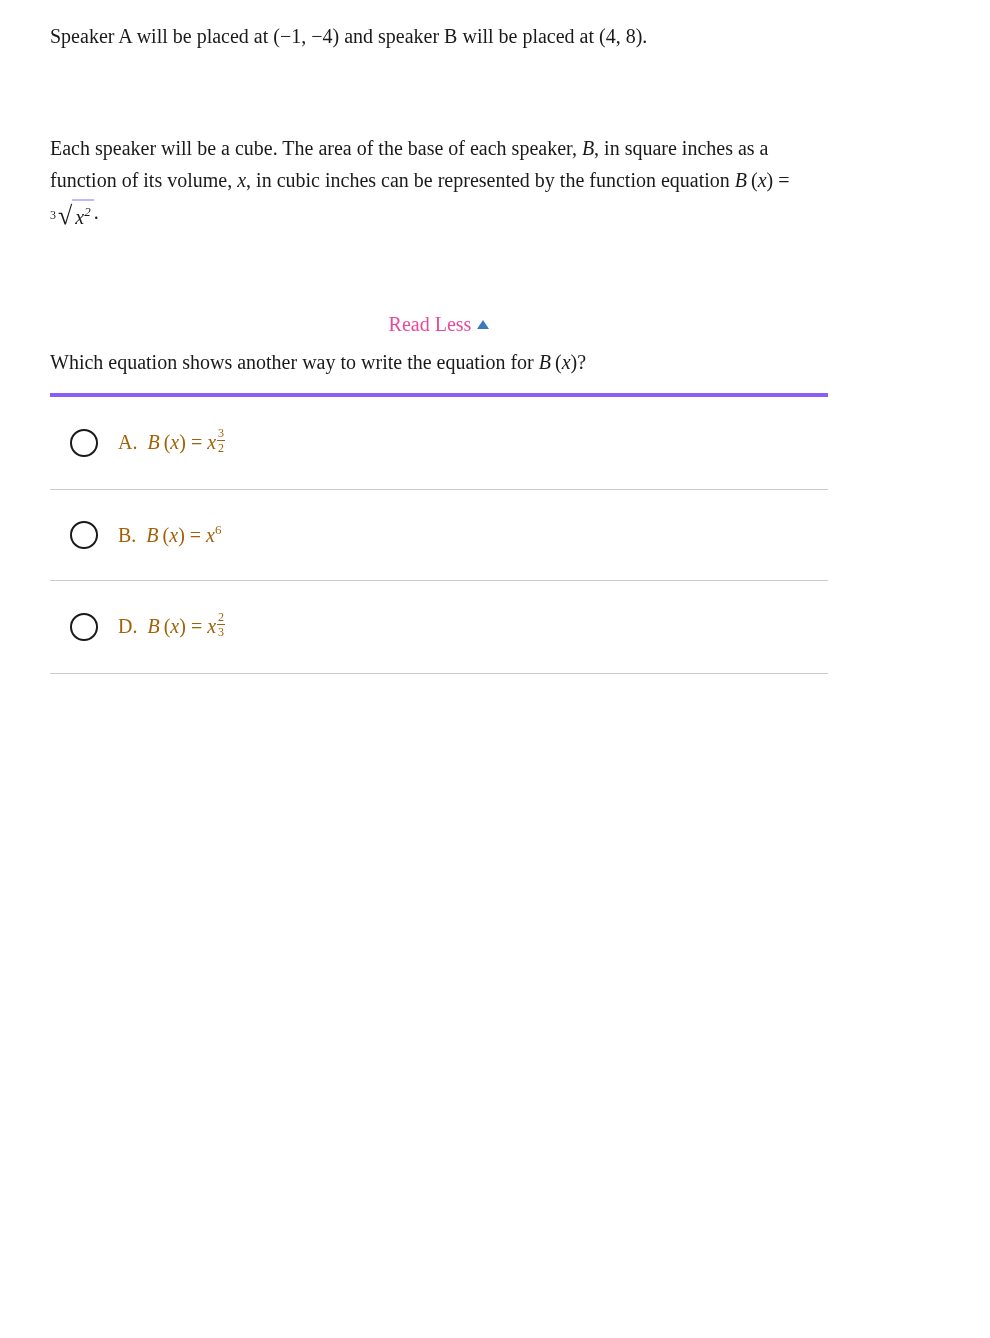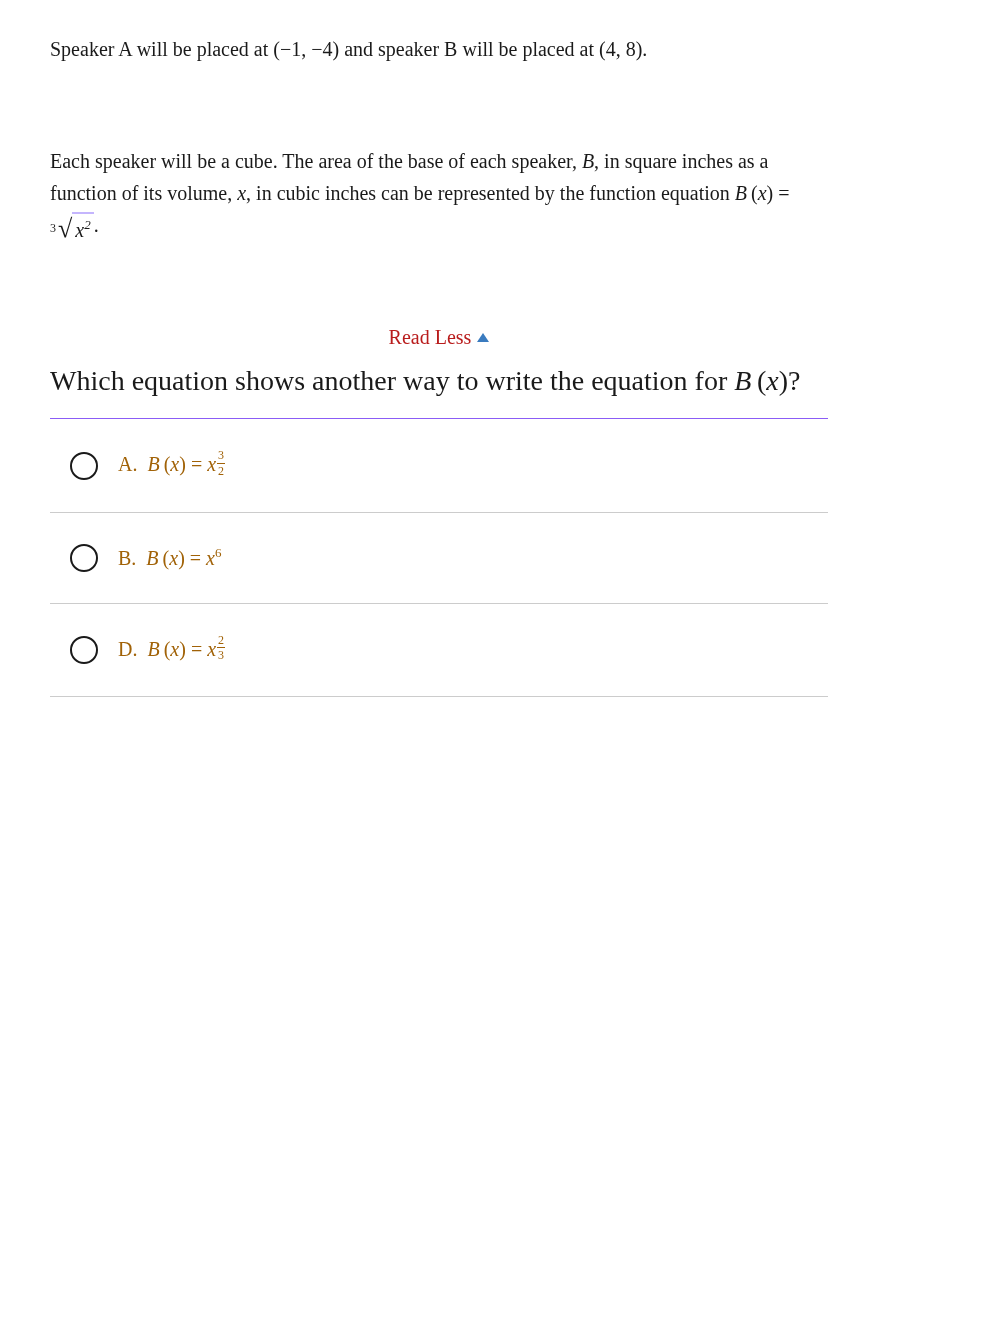--- a/index.html
+++ b/index.html
@@ -14,21 +14,21 @@
       font-size: 20px;
       color: #1a1a1a;
       width: 990px;
       min-height: 1338px;
     }
 
     .page-container {
       width: 878px;
       min-height: 1338px;
       background: #ffffff;
-      padding: 33px 50px;
+      padding: 20px 50px;
     }
 
     .context-block {
       margin-bottom: 20px;
     }
 
     .context-text {
       font-size: 20px;
       line-height: 1.6;
       color: #1a1a1a;
@@ -38,47 +38,47 @@
     .spacer {
       height: 60px;
     }
 
     .read-less-container {
       text-align: center;
       margin-bottom: 10px;
     }
 
     .read-less-btn {
-      color: #b91c1c;
+      color: #ec4899;
       font-size: 20px;
       font-family: Georgia, 'Times New Roman', serif;
       cursor: pointer;
       background: none;
       border: none;
       display: inline-flex;
       align-items: center;
       gap: 6px;
     }
 
     .read-less-btn .triangle-up {
       width: 0;
       height: 0;
       border-left: 6px solid transparent;
       border-right: 6px solid transparent;
       border-bottom: 9px solid #3a7bbf;
       display: inline-block;
     }
 
     .question-text {
-      font-size: 28px;
+      font-size: 20px;
       line-height: 1.6;
       color: #1a1a1a;
       margin-bottom: 0;
       padding-bottom: 15px;
-      border-bottom: 1px solid #8b5cf6;
+      border-bottom: 4px solid #8b5cf6;
     }
 
     .answer-options {
       width: 100%;
     }
 
     .answer-option {
       display: flex;
       align-items: center;
       padding: 30px 0 30px 20px;

